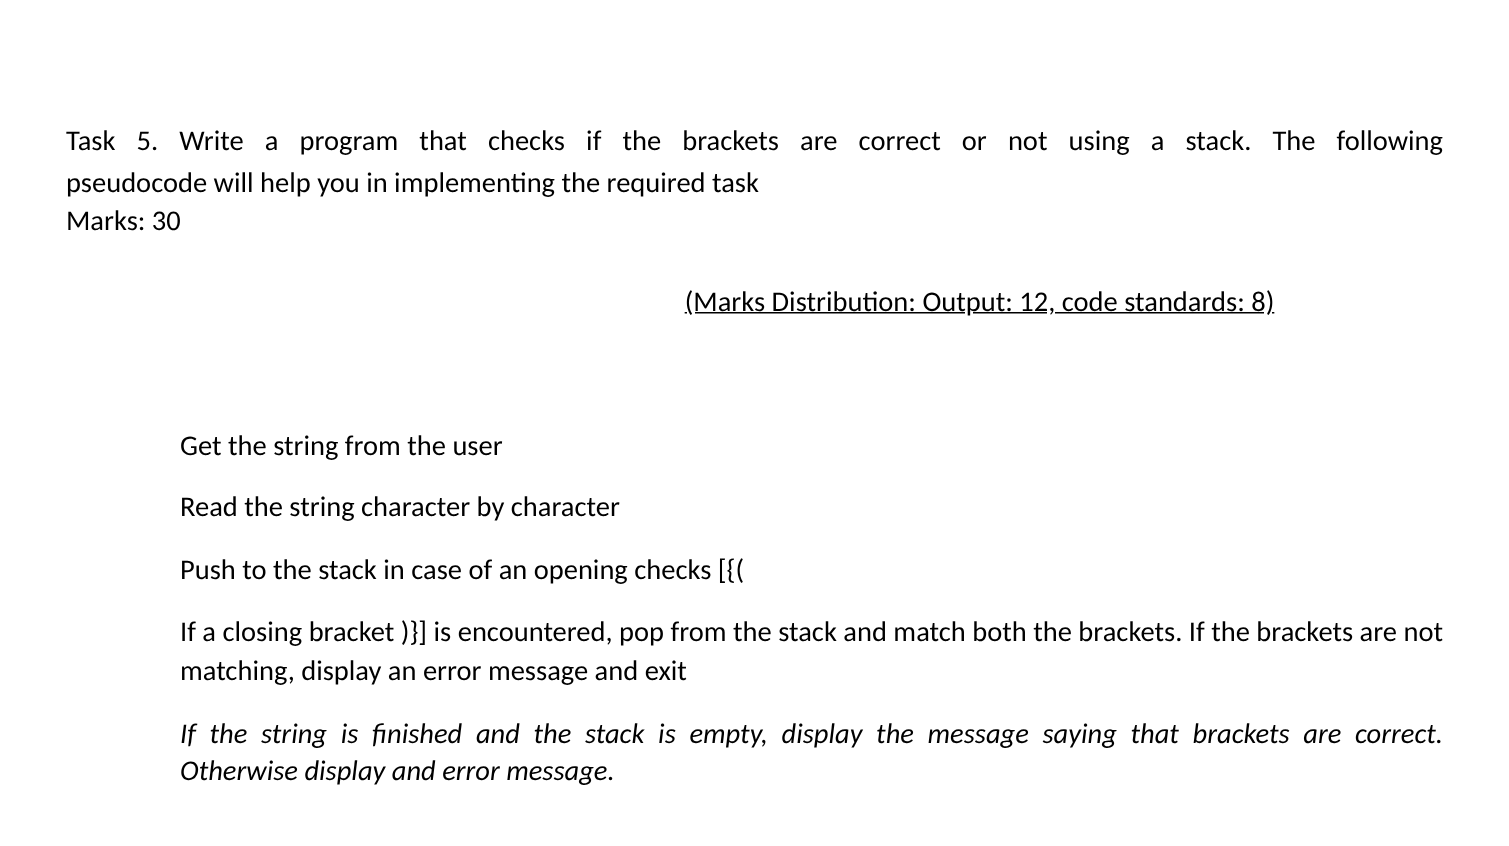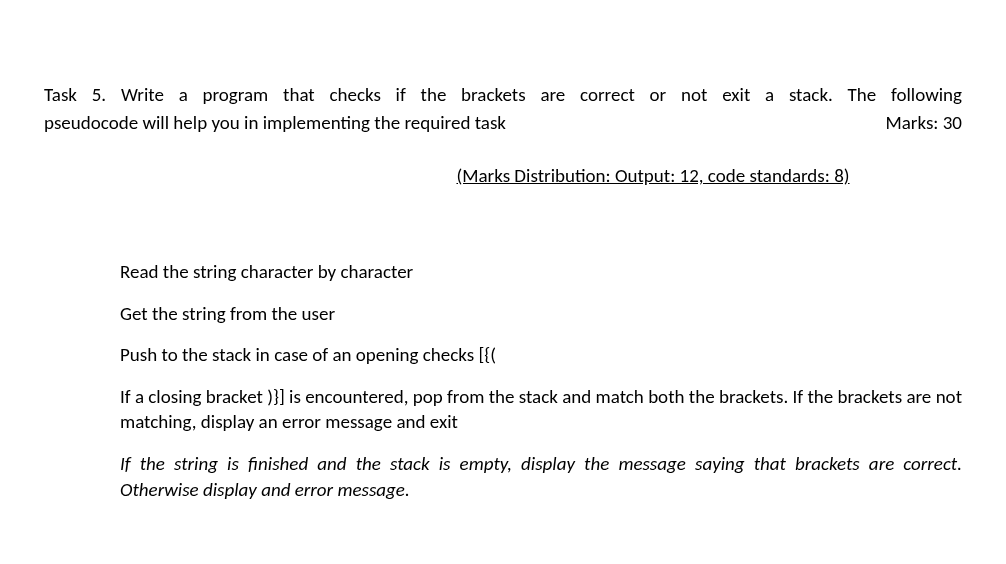--- a/index.html
+++ b/index.html
@@ -19,20 +19,21 @@
     }
     .task-header {
       text-align: justify;
       text-align-last: justify;
       margin-bottom: 2px;
     }
     .task-header-line2 {
       display: flex;
       justify-content: space-between;
       margin-bottom: 28px;
+      flex-direction: column;
     }
     .bold {
       font-weight: normal;
     }
     .marks-dist {
       text-align: center;
       padding-left: 300px;
       margin-bottom: 70px;
       text-decoration: underline;
     }
@@ -47,28 +48,28 @@
     .pseudocode p.last {
       margin-bottom: 0;
       font-style: italic;
     }
   </style>
 </head>
 <body>
 
 <div class="task-header">
   <span class="bold">Task 5.</span>
-  <span>Write a program that checks if the brackets are correct or not exit a stack. The following</span>
+  <span>Write a program that checks if the brackets are correct or not using a stack. The following</span>
 </div>
 <div class="task-header-line2">
   <span>pseudocode will help you in implementing the required task</span>
   <span>Marks: 30</span>
 </div>
 
 <div class="marks-dist">(Marks Distribution: Output: 12, code standards: 8)</div>
 
 <div class="pseudocode">
+  <p>Get the string from the user</p>
   <p>Read the string character by character</p>
-  <p>Get the string from the user</p>
   <p>Push to the stack in case of an opening checks [{(</p>
   <p>If a closing bracket )}] is encountered, pop from the stack and match both the brackets. If the brackets are not matching, display an error message and exit</p>
   <p class="last">If the string is finished and the stack is empty, display the message saying that brackets are correct. Otherwise display and error message.</p>
 </div>
 
 </body></html>

